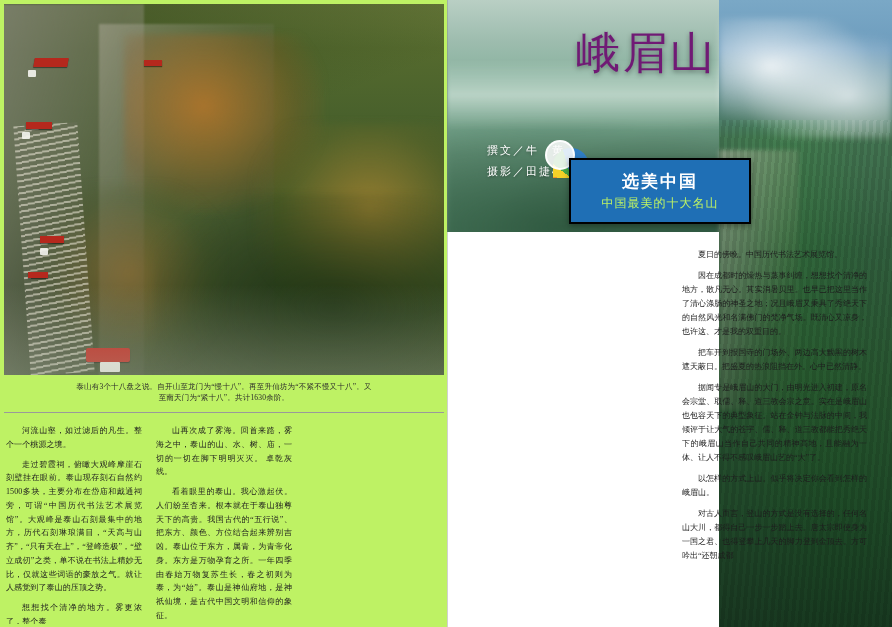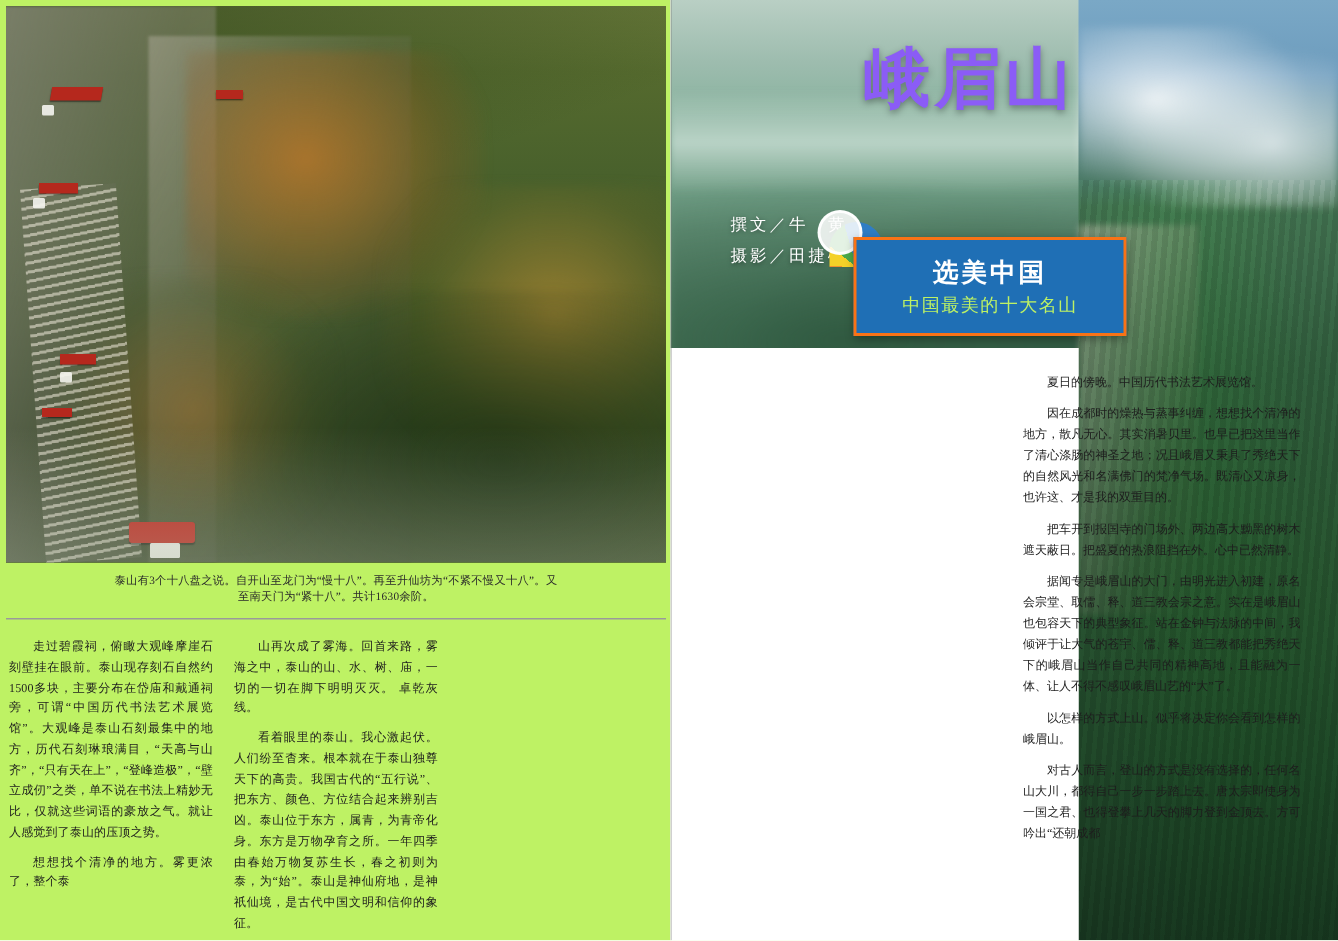--- a/index.html
+++ b/index.html
@@ -231,22 +231,22 @@
 
   .rp-title-block {
     position: absolute;
     left: 10px; top: 30px;
     width: 260px;
     text-align: right;
   }
   .rp-title-main {
     font-family: "DejaVu Serif", serif;
     font-size: 44px;
-    font-weight: bold;
-    color: #8b5cf6;
+    font-weight: normal;
+    color: #701a75;
     letter-spacing: 3px;
     line-height: 1.05;
     text-shadow: 0 2px 5px rgba(0,0,0,0.35);
     margin: 0;
   }
   .rp-title-sub {
     font-family: "DejaVu Serif", serif;
     font-size: 34px;
     font-weight: bold;
     color: #ffffff;
@@ -265,21 +265,21 @@
     text-shadow: 0 1px 3px rgba(0,0,0,0.4);
   }
   .rp-byline div { white-space: nowrap; }
 
   
   .rp-badge {
     position: absolute;
     left: 122px; top: 158px;
     width: 178px; height: 62px;
     background: #1f6fb5;
-    border: 2px solid #f97316;
+    border: 2px solid #000000;
     box-shadow: 0 2px 6px rgba(0,0,0,0.35);
     display: flex;
     flex-direction: column;
     align-items: center;
     justify-content: center;
     gap: 2px;
   }
   .rp-badge-line1 {
     font-family: "DejaVu Serif", serif;
     font-size: 17px;
@@ -373,20 +373,21 @@
       <div class="lp-white-pt p4"></div>
       <div class="lp-haze"></div>
     </div>
 
     <div class="left-caption">泰山有3个十八盘之说。自开山至龙门为“慢十八”。再至升仙坊为“不紧不慢又十八”。又至南天门为“紧十八”。共计1630余阶。</div>
 
     <div class="left-rule"></div>
 
     <div class="left-columns">
       <div class="col">
+        <p>河流山壑，如过滤后的凡生。整个一个桃源之境。</p>
         <p>走过碧霞祠，俯瞰大观峰摩崖石刻壁挂在眼前。泰山现存刻石自然约1500多块，主要分布在岱庙和戴通祠旁，可谓“中国历代书法艺术展览馆”。大观峰是泰山石刻最集中的地方，历代石刻琳琅满目，“天高与山齐”，“只有天在上”，“登峰造极”，“壁立成仞”之类，单不说在书法上精妙无比，仅就这些词语的豪放之气。就让人感觉到了泰山的压顶之势。</p>
         <p>想想找个清净的地方。雾更浓了，整个泰</p>
       </div>
       <div class="col">
         <p>山再次成了雾海。回首来路，雾海之中，泰山的山、水、树、庙，一切的一切在脚下明明灭灭。 卓乾灰线。</p>
         <p>看着眼里的泰山。我心激起伏。人们纷至杳来。根本就在于泰山独尊天下的高贵。我国古代的“五行说”、把东方、颜色、方位结合起来辨别吉凶。泰山位于东方，属青，为青帝化身。东方是万物孕育之所。一年四季由春始万物复苏生长，春之初则为泰，为“始”。泰山是神仙府地，是神祇仙境，是古代中国文明和信仰的象征。</p>
       </div>
       <div class="col"></div>
     </div>
   </div>

